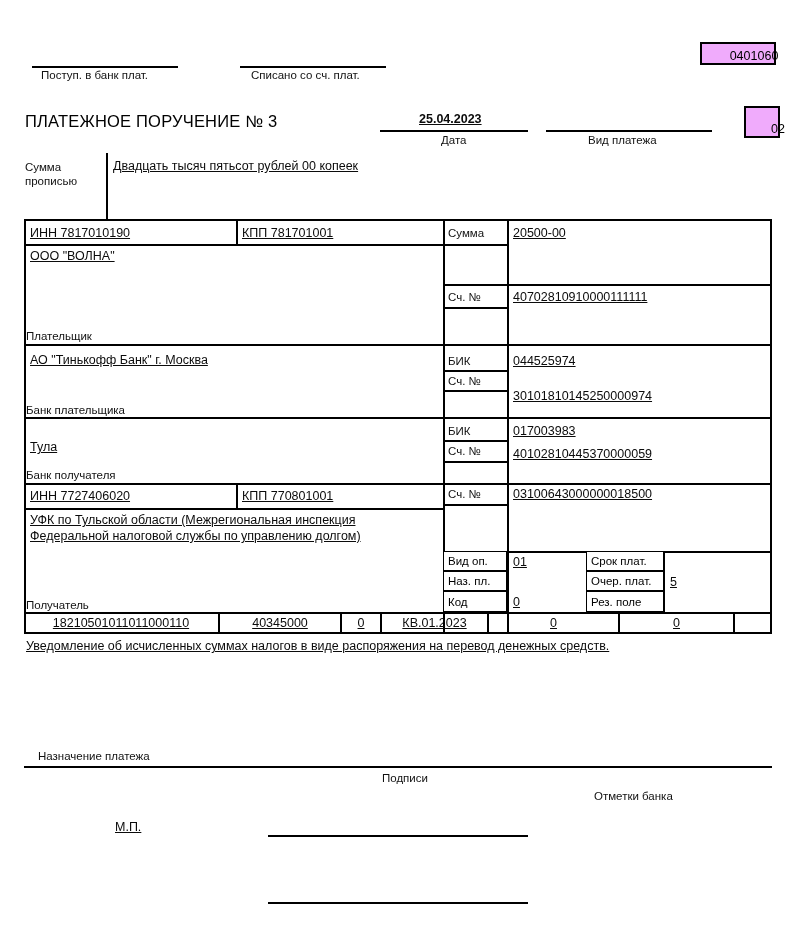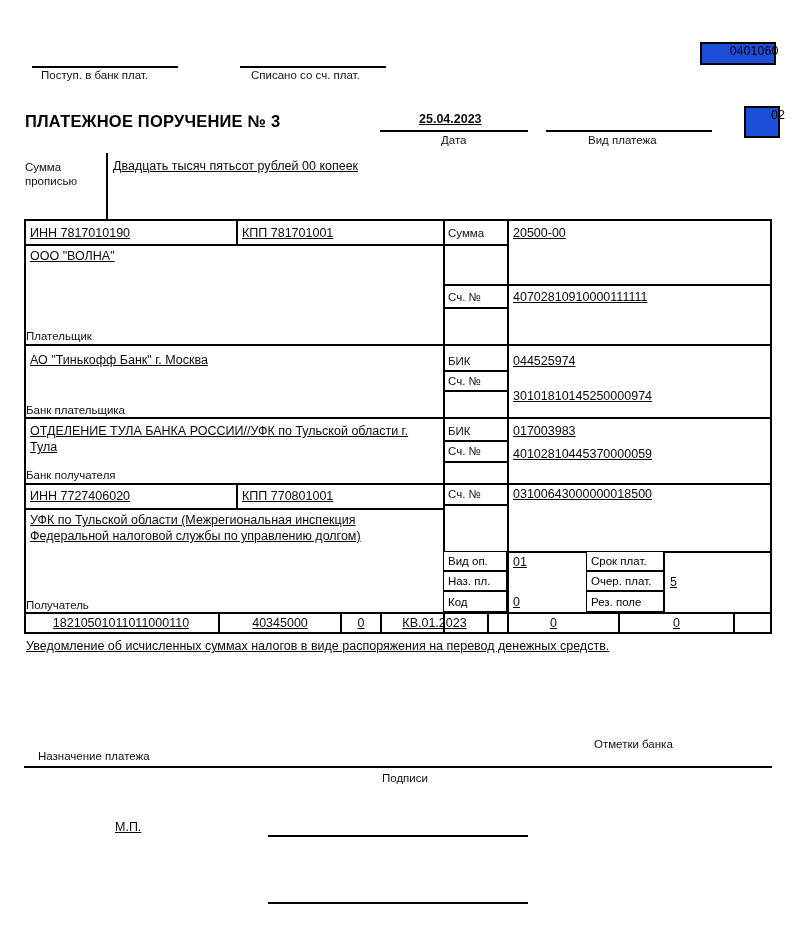--- a/index.html
+++ b/index.html
@@ -28,45 +28,45 @@
   }
   .txt-val {
     font-size: 12.5px;
     line-height: 15px;
     white-space: pre;
     color: #0b0b0b;
     text-decoration: underline;
   }
   .title {
     font-size: 16.5px;
-    font-weight: bold;
+    font-weight: normal;
     letter-spacing: 0.2px;
     white-space: pre;
   }
   .bold { font-weight: bold; }
   .rule {
     background: #000;
     height: 2px;
   }
   .vline {
     background: #000;
     width: 2px;
   }
   .vline-thin {
     background: #000;
     width: 1px;
   }
   .boxed {
     border: 2px solid #000;
     box-sizing: border-box;
     display: flex;
-    align-items: flex-start;
+    align-items: flex-end;
     justify-content: center;
     font-size: 12.5px;
-    background: #1d4ed8;
+    background: #f0abfc;
     padding-left: 32px;
   }
   .cellbox {
     border: 1px solid #000;
     box-sizing: border-box;
     display: flex;
     align-items: center;
     font-size: 11.5px;
     padding-left: 4px;
     background: #fff;
@@ -151,21 +151,20 @@
   <div class="abs txt-val" style="left:513px; top:354px;">044525974</div>
   <div class="abs rule" style="left:443px; top:370px; width:66px;"></div>
 
   <div class="abs txt" style="left:448px; top:374px;">Сч. №</div>
   <div class="abs txt-val" style="left:513px; top:389px;">30101810145250000974</div>
   <div class="abs rule" style="left:443px; top:390px; width:66px;"></div>
 
   <div class="abs txt" style="left:26px; top:403px;">Банк плательщика</div>
   <div class="abs rule" style="left:24px; top:417px; width:748px;"></div>
 
-  <div class="abs txt-val" style="left:30px; top:424px;">ОТДЕЛЕНИЕ ТУЛА БАНКА РОССИИ//УФК по Тульской области г.</div>
   <div class="abs txt-val" style="left:30px; top:440px;">Тула</div>
 
   <div class="abs txt" style="left:448px; top:424px;">БИК</div>
   <div class="abs txt-val" style="left:513px; top:424px;">017003983</div>
   <div class="abs rule" style="left:443px; top:440px; width:66px;"></div>
 
   <div class="abs txt" style="left:448px; top:444px;">Сч. №</div>
   <div class="abs txt-val" style="left:513px; top:447px;">40102810445370000059</div>
   <div class="abs rule" style="left:443px; top:461px; width:66px;"></div>
 
@@ -234,20 +233,20 @@
   <div class="abs txt-val centered" style="left:489px; top:614px; width:129px; height:18px;">0</div>
   <div class="abs txt-val centered" style="left:620px; top:614px; width:113px; height:18px;">0</div>
   <div class="abs txt-val centered" style="left:735px; top:614px; width:37px; height:18px;"></div>
 
   <div class="abs txt-val" style="left:26px; top:639px;">Уведомление об исчисленных суммах налогов в виде распоряжения на перевод денежных средств.</div>
 
   <div class="abs txt" style="left:26px; top:749px;padding-left:12px;">Назначение платежа</div>
   <div class="abs rule" style="left:24px; top:766px; width:748px;"></div>
 
   <div class="abs txt" style="left:382px; top:771px;">Подписи</div>
-  <div class="abs txt" style="left:594px; top:737px;">Отметки банка</div>
+  <div class="abs txt" style="left:594px; top:789px;">Отметки банка</div>
 
   <div class="abs txt-val" style="left:115px; top:820px;">М.П.</div>
 
   <div class="abs rule" style="left:268px; top:835px; width:260px;"></div>
   <div class="abs rule" style="left:268px; top:902px; width:260px;"></div>
 
 </div>
 
 </body></html>

